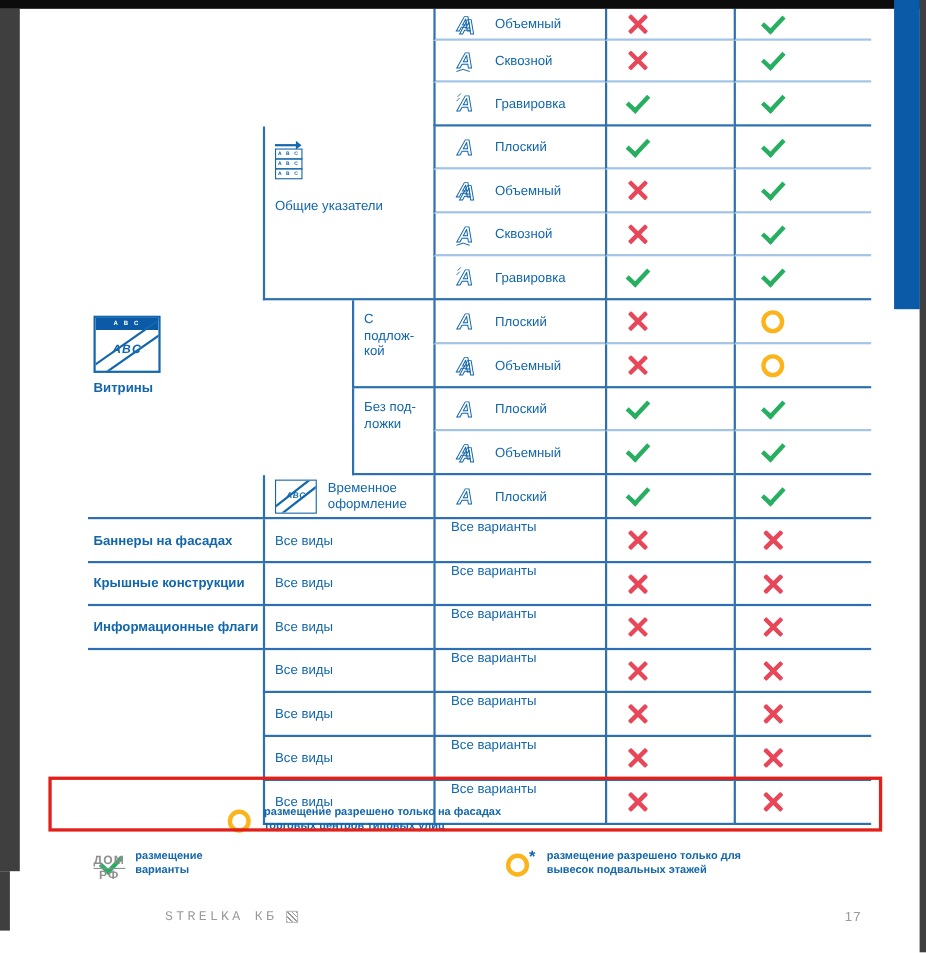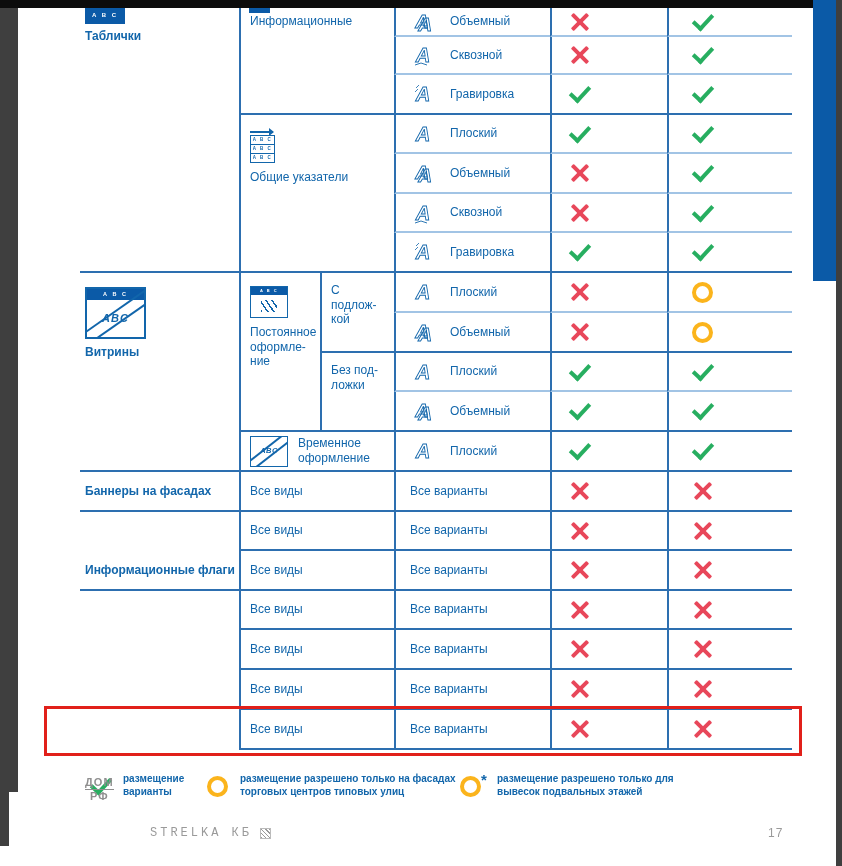--- a/index.html
+++ b/index.html
@@ -28,21 +28,21 @@
        grid-template-rows:29px 38px 40px 39px 40px 39px 40px 40px 40px 39px 40px 40px 40px 39px 40px 39px 40px 40px 40px;}
   .cell{position:relative;font-size:12px;line-height:1.22}
   .bl{border-left:2px solid var(--dk)}
   .bb{border-bottom:2px solid var(--dk)}
   .lb{border-bottom:2px solid var(--lt)}
   .cat{font-weight:bold;padding-left:5px}
   .catmid{display:flex;align-items:center;font-weight:bold;padding-left:5px}
   .sub{padding:4px 6px 0 9px}
   .tcell{display:flex;align-items:center;padding-left:14px;gap:14px}
   .vcell{display:flex;align-items:center;padding-left:9px}
-  .vcell2{display:flex;align-items:center;padding-left:14px}
+  .vcell2{display:flex;align-items:flex-start;padding-left:14px}
   .mcell{display:flex;align-items:center}
   .p1{padding-left:15px}.p2{padding-left:21px}
 
   
   .mark{position:relative;display:inline-block;width:26px;height:26px}
   .mark[data-mark="check"]::before{content:"";position:absolute;left:3px;top:5px;width:16px;height:8px;
         border-left:4px solid var(--green);border-bottom:4px solid var(--green);transform:rotate(-47deg)}
   .mark[data-mark="cross"]::before,.mark[data-mark="cross"]::after{content:"";position:absolute;left:11px;top:2px;
         width:4px;height:22px;background:var(--red);border-radius:1px}
   .mark[data-mark="cross"]::before{transform:rotate(45deg)}
@@ -110,68 +110,54 @@
 <div class="rstrip"></div>
 
 <div class="band">
   <span>ТРЕБОВАНИЯ И МЕТОДИЧЕСКИЕ РЕ</span>
 </div>
 
 <div class="page">
 
   <div class="tbl">
 
-    <div class="cell cat bb" style="grid-area:1/1/8/2">
-      <div class="ic-tablichki">
-          <span>A B C</span>
-        </div>
-      <div style="margin-top:5px">Таблички</div>
-    </div>
 
     <div class="cell cat bb" style="grid-area:8/1/13/2;padding-top:14px">
       <div class="ic-vitriny">
         <div class="hdr">A B C</div>
         <div class="body">
             <span>ABC</span>
           <i class="diag d1"></i>
             <i class="diag d2"></i>
           </div>
       </div>
       <div style="margin-top:6px">Витрины</div>
     </div>
 
     <div class="cell catmid bb" style="grid-area:13/1/14/2">
         <span>Баннеры на фасадах</span>
       </div>
+    <div class="cell catmid bb" style="grid-area:14/1/15/2">
+        <span>Крышные конструкции</span>
+      </div>
     <div class="cell catmid bb" style="grid-area:15/1/16/2">
         <span>Информационные флаги</span>
       </div>
 
-    <div class="cell sub bl bb" style="grid-area:1/2/4/4">
-      <div class="ic-info-partial"></div>
-      <div style="margin-top:2px">Информационные</div>
-    </div>
 
     <div class="cell sub bl bb" style="grid-area:4/2/8/4;padding-top:13px">
       <div class="ic-obshie">
         <div class="arr"></div>
         <div class="abcrow">A B C</div>
         <div class="abcrow">A B C</div>
         <div class="abcrow">A B C</div>
       </div>
-      <div style="margin-top:7px">Общие указатели</div>
+      <div style="margin-top:17px">Общие указатели</div>
     </div>
 
-    <div class="cell sub bl bb" style="grid-area:8/2/12/3;padding-top:13px">
-      <div class="ic-post">
-        <div class="hdr">A B C</div>
-        <div class="hatch"></div>
-      </div>
-      <div style="margin-top:7px">Постоянное оформле-ние</div>
-    </div>
 
     <div class="cell sub bl bb" style="grid-area:8/3/10/4;padding-top:10px">
       <span>С подлож-кой</span>
     </div>
     <div class="cell sub bl bb" style="grid-area:10/3/12/4;padding-top:10px">
       <span>Без под-ложки</span>
     </div>
 
     <div class="cell bl bb" style="grid-area:12/2/13/4;display:flex;align-items:center;gap:10px;padding-left:9px">
       <div class="ic-vrem">
@@ -423,21 +409,21 @@
         <span class="mark" data-mark="cross"></span>
       </div>
   </div>
 
   <div class="hl"></div>
 
   <div class="legend-item" style="left:70px;top:764px;width:150px">
     <span class="mark" data-mark="check"></span>
     <span style="width:92px">размещение варианты</span>
   </div>
-  <div class="legend-item" style="left:187px;top:764px;width:280px">
+  <div class="legend-item" style="left:187px;top:724px;width:280px">
     <span class="mark" data-mark="circle"></span>
     <span style="width:232px">размещение разрешено только на фасадах торговых центров типовых улиц</span>
   </div>
   <div class="legend-item" style="left:440px;top:764px;width:250px">
     <span class="mark" data-mark="circle-star"></span>
     <span style="width:185px;margin-left:4px">размещение разрешено только для вывесок подвальных этажей</span>
   </div>
 
   <div class="footer-logo">
     <div class="l1">ДОМ</div>

